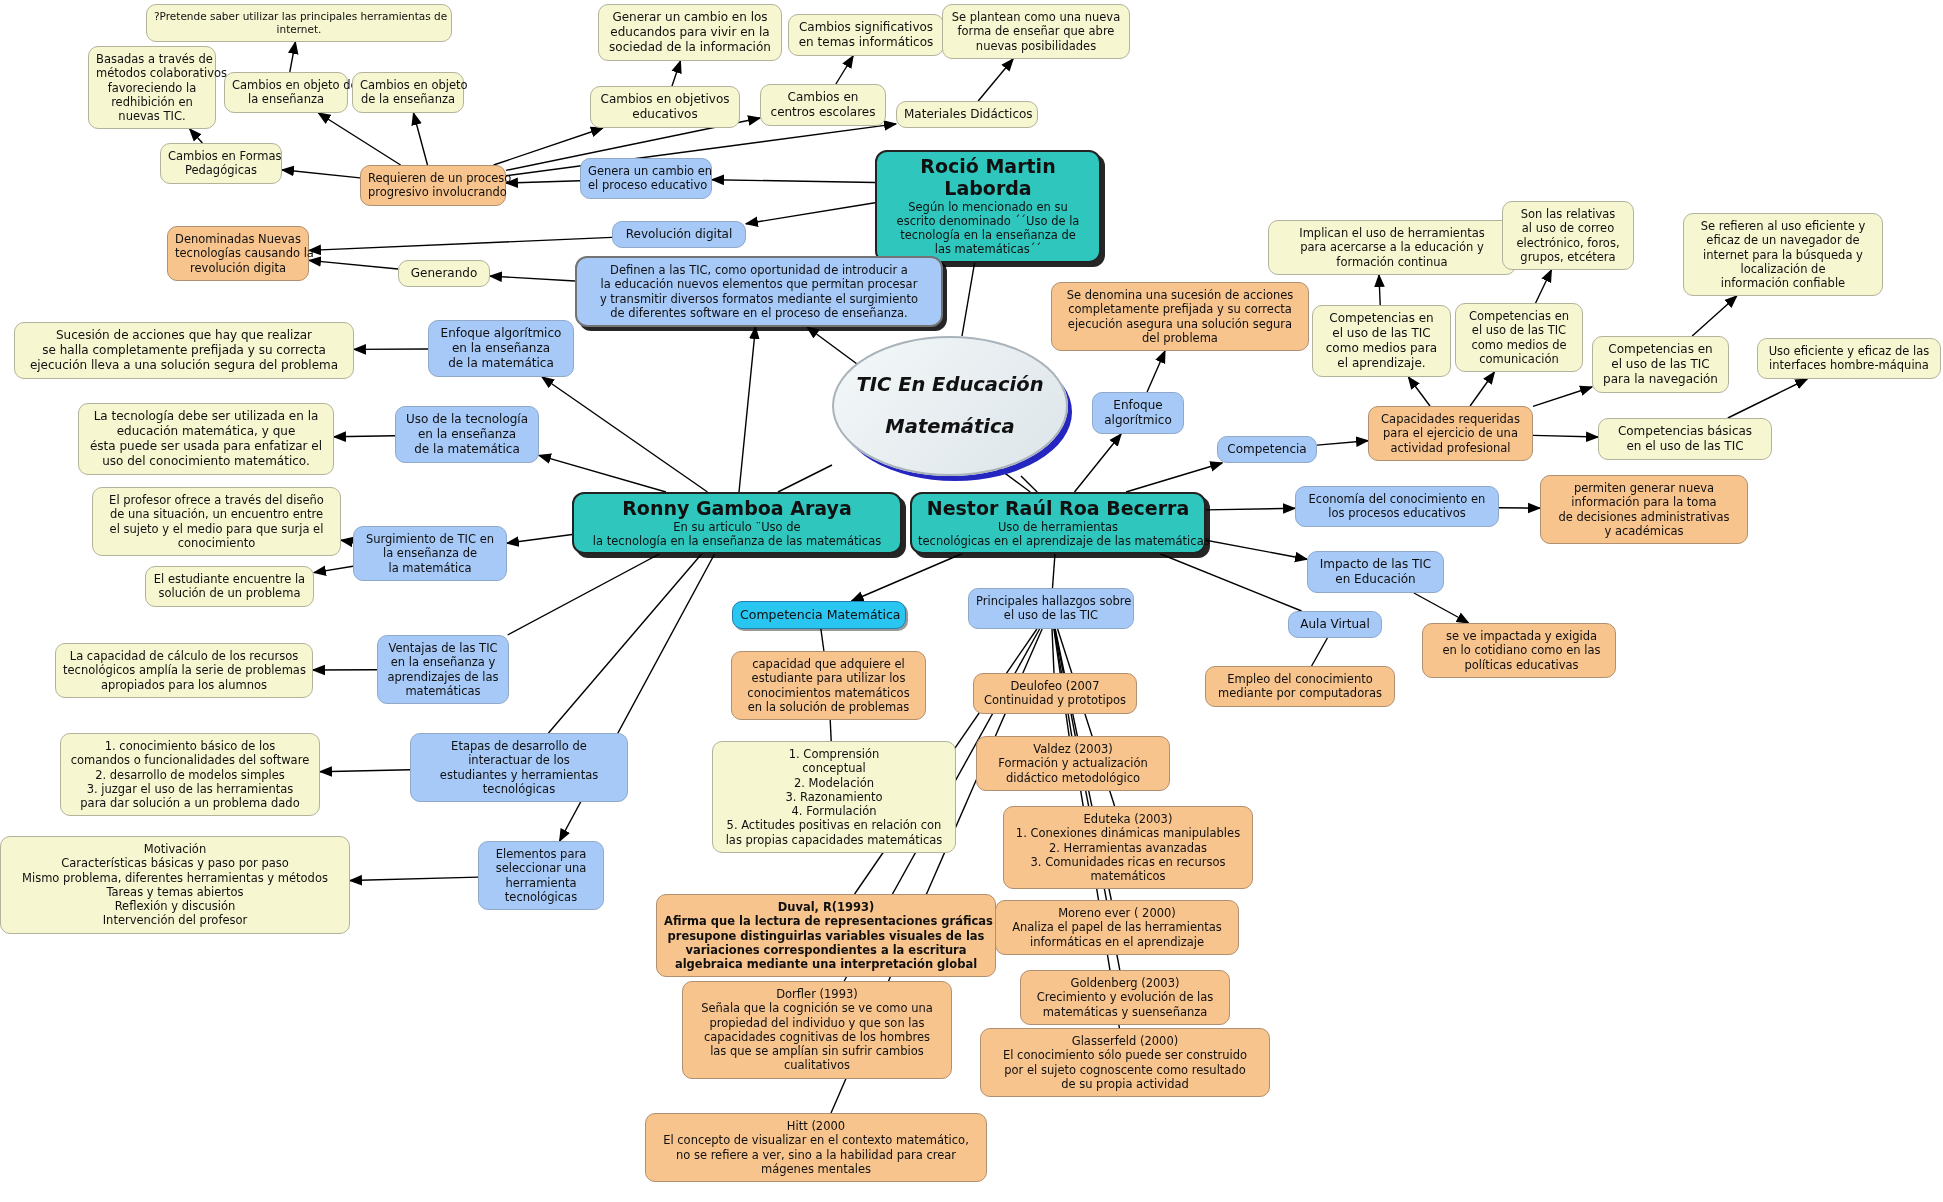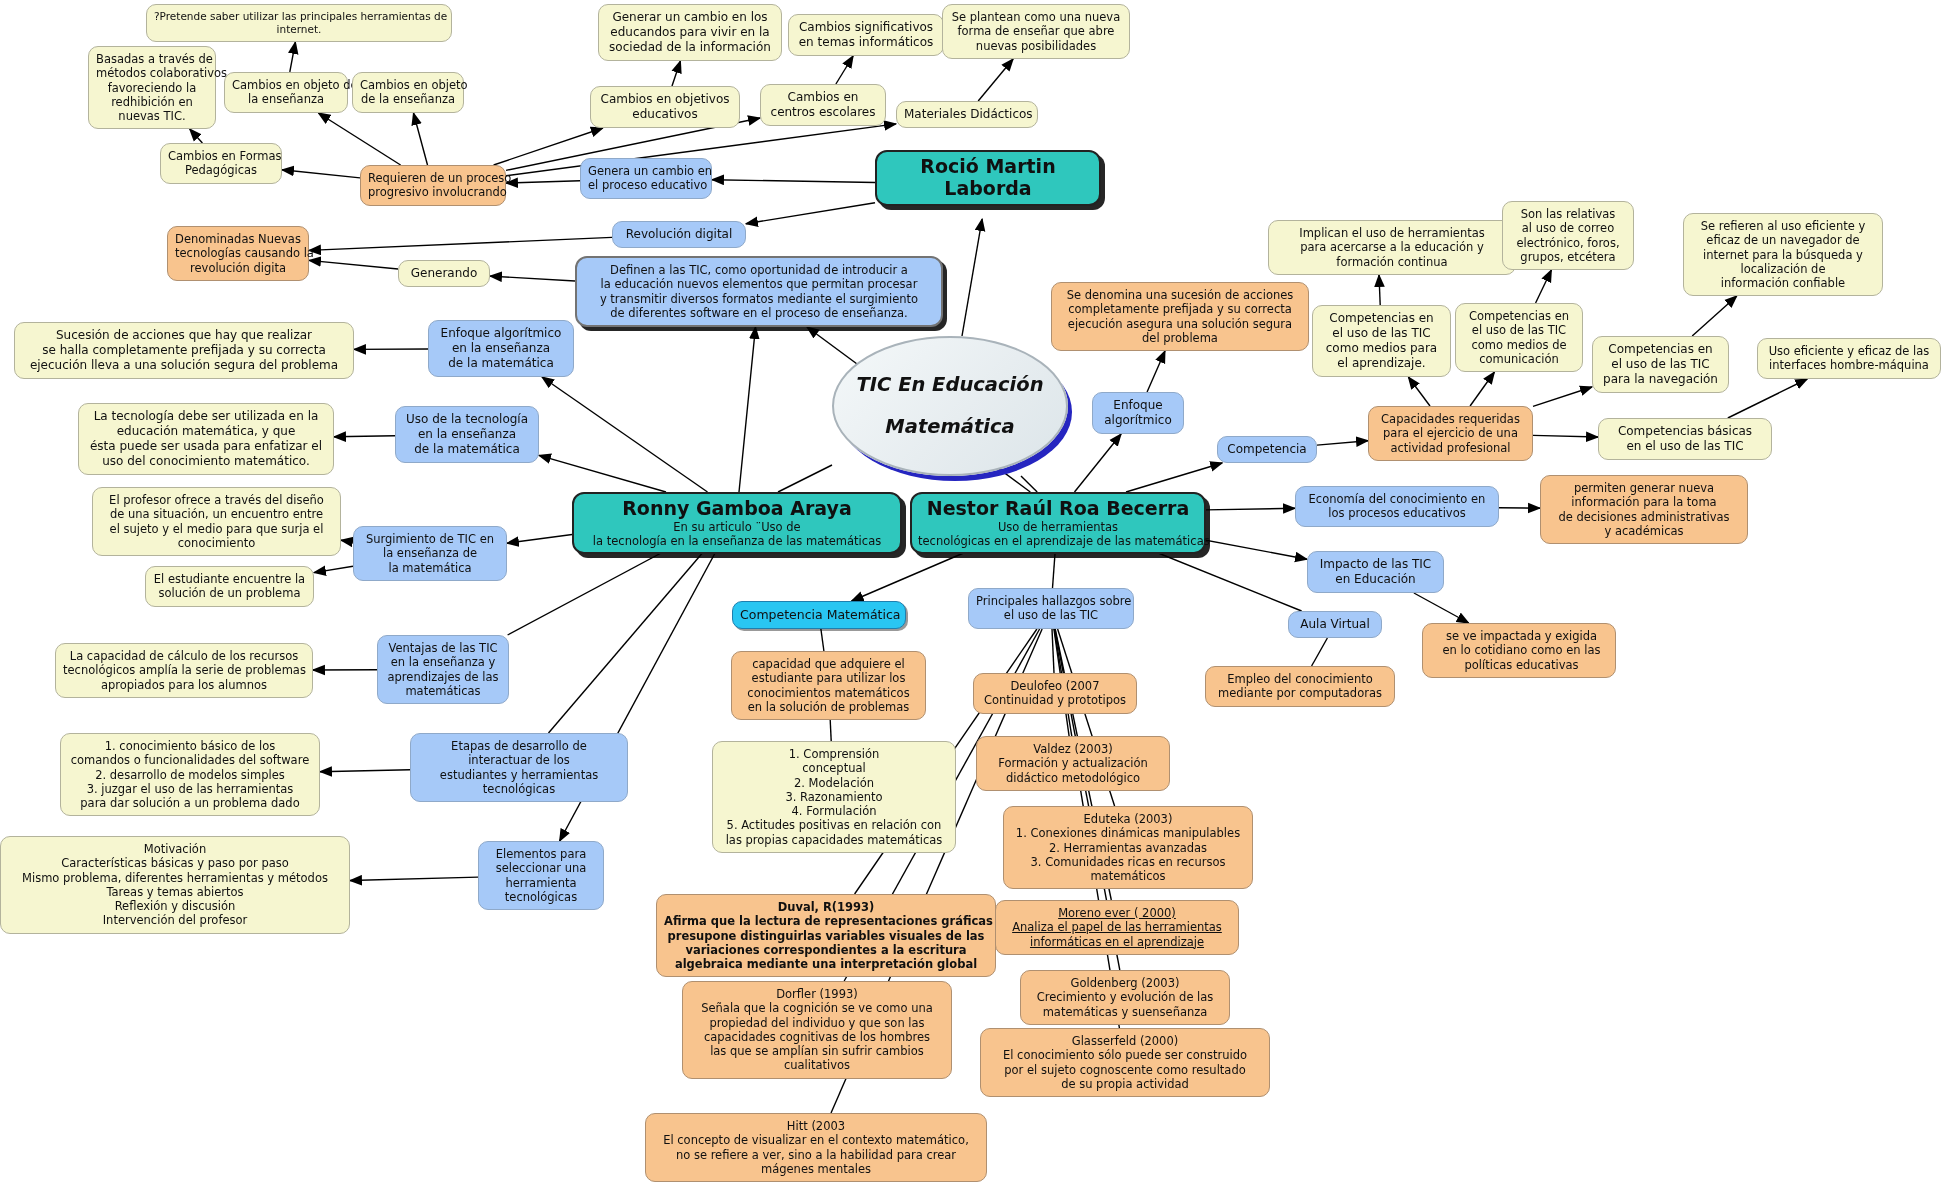--- a/index.html
+++ b/index.html
@@ -151,20 +151,26 @@
     <div class="node type-orange" style="left: 360px; top: 165px; width: 146px; font-size: 11.5px;">
       <div class="ln">Requieren de un proceso</div>
       <div class="ln">progresivo involucrando</div>
     </div>
     <div class="node type-blue" style="left: 580px; top: 158px; width: 132px; font-size: 11.5px;">
       <div class="ln">Genera un cambio en</div>
       <div class="ln">el proceso educativo</div>
     </div>
     <div class="node type-teal" style="left: 875px; top: 150px; width: 226px;">
       <div class="node-title">Roció Martin Laborda</div>
+      <div class="node-body">
+        <div class="ln">Según lo mencionado en su</div>
+        <div class="ln">escrito denominado ´´Uso de la</div>
+        <div class="ln">tecnología en la enseñanza de</div>
+        <div class="ln">las matemáticas´´</div>
+      </div>
     </div>
     <div class="node type-blue" style="left: 612px; top: 221px; width: 134px;">
       <div class="ln">Revolución digital</div>
     </div>
     <div class="node type-orange" style="left: 167px; top: 226px; width: 142px; font-size: 11.5px;">
       <div class="ln">Denominadas Nuevas</div>
       <div class="ln">tecnologías causando la</div>
       <div class="ln">revolución digita</div>
     </div>
     <div class="node type-yellow" style="left: 398px; top: 260px; width: 92px;">
@@ -393,21 +399,21 @@
       <div class="ln">3. Comunidades ricas en recursos</div>
       <div class="ln">matemáticos</div>
     </div>
     <div class="node type-orange" style="left: 656px; top: 894px; width: 340px; font-size: 11.5px; font-weight: bold;">
       <div class="ln">Duval, R(1993)</div>
       <div class="ln">Afirma que la lectura de representaciones gráficas</div>
       <div class="ln">presupone distinguirlas variables visuales de las</div>
       <div class="ln">variaciones correspondientes a la escritura</div>
       <div class="ln">algebraica mediante una interpretación global</div>
     </div>
-    <div class="node type-orange" style="left: 995px; top: 900px; width: 244px; font-size: 11.5px; text-decoration: underline;">
+    <div class="node type-orange" style="left: 995px; top: 900px; width: 244px; font-size: 11.5px;">
       <div class="ln">Moreno ever ( 2000)</div>
       <div class="ln">Analiza el papel de las herramientas</div>
       <div class="ln">informáticas en el aprendizaje</div>
     </div>
     <div class="node type-orange" style="left: 1020px; top: 970px; width: 210px; font-size: 11.5px;">
       <div class="ln">Goldenberg (2003)</div>
       <div class="ln">Crecimiento y evolución de las</div>
       <div class="ln">matemáticas y suenseñanza</div>
     </div>
     <div class="node type-orange" style="left: 682px; top: 981px; width: 270px; font-size: 11.5px;">
@@ -418,18 +424,18 @@
       <div class="ln">las que se amplían sin sufrir cambios</div>
       <div class="ln">cualitativos</div>
     </div>
     <div class="node type-orange" style="left: 980px; top: 1028px; width: 290px; font-size: 11.5px;">
       <div class="ln">Glasserfeld (2000)</div>
       <div class="ln">El conocimiento sólo puede ser construido</div>
       <div class="ln">por el sujeto cognoscente como resultado</div>
       <div class="ln">de su propia actividad</div>
     </div>
     <div class="node type-orange" style="left: 645px; top: 1113px; width: 342px; font-size: 11.5px;">
-      <div class="ln">Hitt (2003</div>
+      <div class="ln">Hitt (2000</div>
       <div class="ln">El concepto de visualizar en el contexto matemático,</div>
       <div class="ln">no se refiere a ver, sino a la habilidad para crear</div>
       <div class="ln">mágenes mentales</div>
     </div>
   </div>
 
 </body></html>

